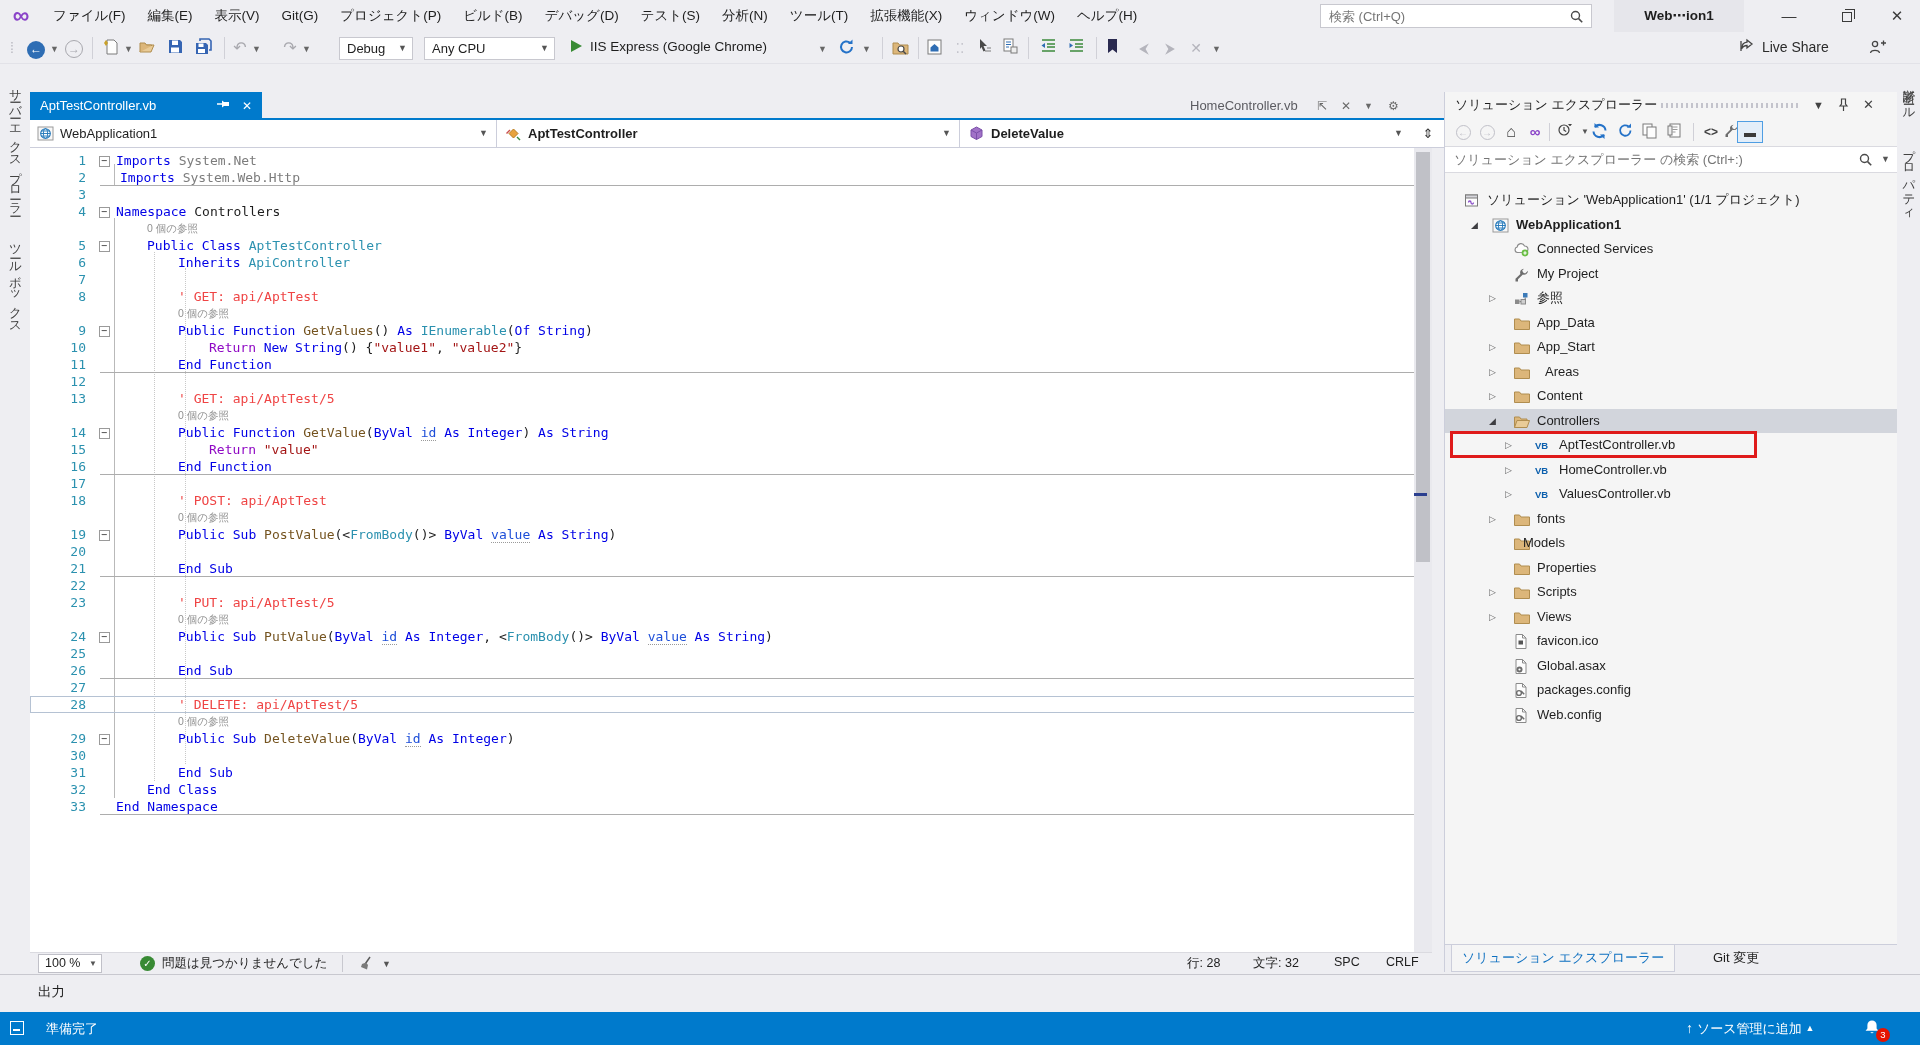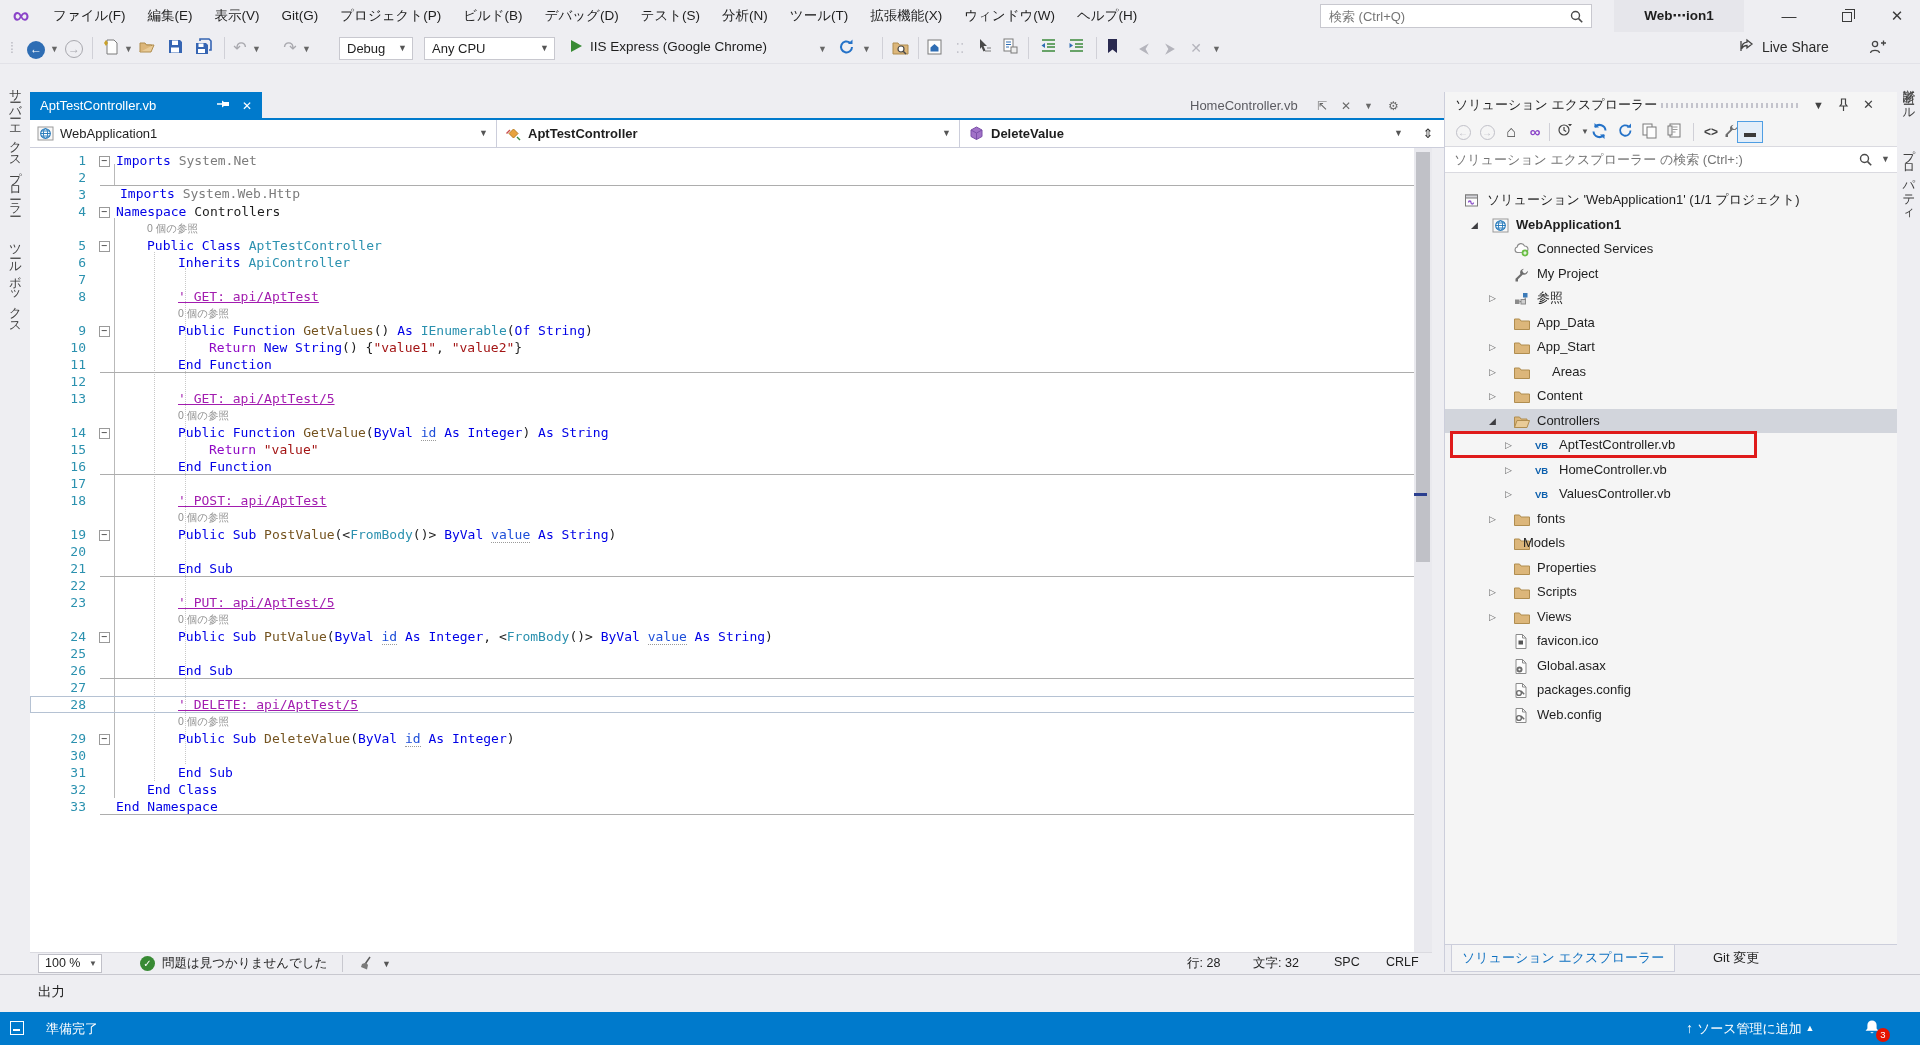--- a/index.html
+++ b/index.html
@@ -59,21 +59,21 @@
   #code-rows { position:relative; padding-top:4px; }
   .crow { position:relative; height:17px; line-height:17px; white-space:nowrap; font-family:"DejaVu Sans Mono",monospace; font-size:13px; }
   .crow.sep::after { content:""; position:absolute; left:70px; right:18px; bottom:0; border-bottom:1px solid #ADADAD; }
   .crow.cur { outline:1px solid #B5C2D3; outline-offset:-1px; }
   .ln { display:inline-block; width:62px; text-align:right; color:#2B91AF; padding-right:6px; vertical-align:top; }
   .foldc { display:inline-block; width:24px; vertical-align:top; text-align:center; }
   .foldbox { display:inline-block; width:11px; height:11px; border:1px solid #9A9A9A; background:#FFF; line-height:8px; font-size:10px; color:#333; text-align:center; vertical-align:1px; }
   .ct { display:inline-block; vertical-align:top; }
   .lens-t { font-family:"Liberation Sans","DejaVu Sans",sans-serif; font-size:10.5px; color:#909090; line-height:16px; }
   .c-kw{color:#0000E6;} .c-ctl{color:#8F08C4;} .c-ty{color:#2B91AF;} .c-me{color:#74531F;}
-  .c-st{color:#A31515;} .c-cm{color:#a21caf;text-decoration:underline;} .c-pl{color:#1E1E1E;} .c-fd{color:#7C7C7C;}
+  .c-st{color:#A31515;} .c-cm{color:#ef4444;} .c-pl{color:#1E1E1E;} .c-fd{color:#7C7C7C;}
   .c-pr{color:#1d4ed8; border-bottom:1px dotted #9A9A9A;}
   .guide { position:absolute; width:0; }
   .guide.solid { border-left:1px solid #B9B9B9; }
   .guide.dot { border-left:1px dotted #C8C8C8; }
   #vscroll { position:absolute; left:1384px; top:84px; width:18px; height:804px; background:#E9E9EE; }
   #vthumb { position:absolute; left:2px; top:4px; width:14px; height:410px; background:#C0C1C7; }
   #caret-mark { position:absolute; left:0; top:345px; width:13px; height:3px; background:#2B3F8F; }
 
   #estatus { position:absolute; left:0; top:888px; width:1402px; height:22px; background:#EEEEF2; border-top:1px solid #DADAE0; font-size:12.5px; }
   #zoom-combo { position:absolute; left:8px; top:1px; width:64px; height:19px; background:#FFF; border:1px solid #C0C0C8; line-height:17px; padding-left:6px; }
@@ -353,21 +353,21 @@
     </div>
     <div id="split-btn">⇕</div>
 
     <div id="code">
       <div class="guide solid" style="left:84px;top:70px;height:580px"></div>
       <div class="guide solid" style="left:84px;top:16px;height:22px"></div>
       <div class="guide dot" style="left:124px;top:104px;height:529px"></div>
       <div class="guide dot" style="left:155px;top:120px;height:496px"></div>
       <div id="code-rows">
           <div class="crow"><span class="ln">1</span><span class="foldc"><span class="foldbox">−</span></span><span class="ct" style="padding-left: 0px;"><span class="tok c-kw">Imports </span><span class="tok c-fd">System.Net</span></span></div>
-          <div class="crow sep"><span class="ln">2</span><span class="foldc"></span><span class="ct" style="padding-left: 4px; margin-top: 16px;"><span class="tok c-kw">Imports </span><span class="tok c-fd">System.Web.Http</span></span></div>
+          <div class="crow sep"><span class="ln">2</span><span class="foldc"></span><span class="ct" style="padding-left: 4px;"><span class="tok c-kw">Imports </span><span class="tok c-fd">System.Web.Http</span></span></div>
           <div class="crow"><span class="ln">3</span><span class="foldc"></span><span class="ct" style="padding-left: 0px;"></span></div>
           <div class="crow"><span class="ln">4</span><span class="foldc"><span class="foldbox">−</span></span><span class="ct" style="padding-left: 0px;"><span class="tok c-kw">Namespace </span><span class="tok c-pl">Controllers</span></span></div>
           <div class="crow"><span class="ln"></span><span class="foldc"></span><span class="ct lens-t" style="padding-left: 31px;">0 個の参照</span></div>
           <div class="crow"><span class="ln">5</span><span class="foldc"><span class="foldbox">−</span></span><span class="ct" style="padding-left: 31px;"><span class="tok c-kw">Public Class </span><span class="tok c-ty">AptTestController</span></span></div>
           <div class="crow"><span class="ln">6</span><span class="foldc"></span><span class="ct" style="padding-left: 62px;"><span class="tok c-kw">Inherits </span><span class="tok c-ty">ApiController</span></span></div>
           <div class="crow"><span class="ln">7</span><span class="foldc"></span><span class="ct" style="padding-left: 0px;"></span></div>
           <div class="crow"><span class="ln">8</span><span class="foldc"></span><span class="ct" style="padding-left: 62px;"><span class="tok c-cm">' GET: api/AptTest</span></span></div>
           <div class="crow"><span class="ln"></span><span class="foldc"></span><span class="ct lens-t" style="padding-left: 62px;">0 個の参照</span></div>
           <div class="crow"><span class="ln">9</span><span class="foldc"><span class="foldbox">−</span></span><span class="ct" style="padding-left: 62px;"><span class="tok c-kw">Public Function </span><span class="tok c-me">GetValues</span><span class="tok c-pl">() </span><span class="tok c-kw">As </span><span class="tok c-ty">IEnumerable</span><span class="tok c-pl">(</span><span class="tok c-kw">Of String</span><span class="tok c-pl">)</span></span></div>
           <div class="crow"><span class="ln">10</span><span class="foldc"></span><span class="ct" style="padding-left: 93px;"><span class="tok c-ctl">Return </span><span class="tok c-kw">New String</span><span class="tok c-pl">() {</span><span class="tok c-st">"value1"</span><span class="tok c-pl">, </span><span class="tok c-st">"value2"</span><span class="tok c-pl">}</span></span></div>
@@ -567,21 +567,21 @@
           </span>
           <span class="tlbl" style="left: 92px;">App_Start</span>
         </div>
         <div class="trow">
           <span class="exp" style="left: 44px;">▷</span>
           <span class="ticon" style="left: 68px;">
             <svg width="18" height="17">
               <path d="M1.5 4h5l1.5 2h8.5v8.5H1.5z" fill="#DCB67A" stroke="#B08D4F"></path>
             </svg>
           </span>
-          <span class="tlbl" style="left: 107px;">Areas</span>
+          <span class="tlbl" style="left: 100px;">Areas</span>
         </div>
         <div class="trow">
           <span class="exp" style="left: 44px;">▷</span>
           <span class="ticon" style="left: 68px;">
             <svg width="18" height="17">
               <path d="M1.5 4h5l1.5 2h8.5v8.5H1.5z" fill="#DCB67A" stroke="#B08D4F"></path>
             </svg>
           </span>
           <span class="tlbl" style="left: 92px;">Content</span>
         </div>

